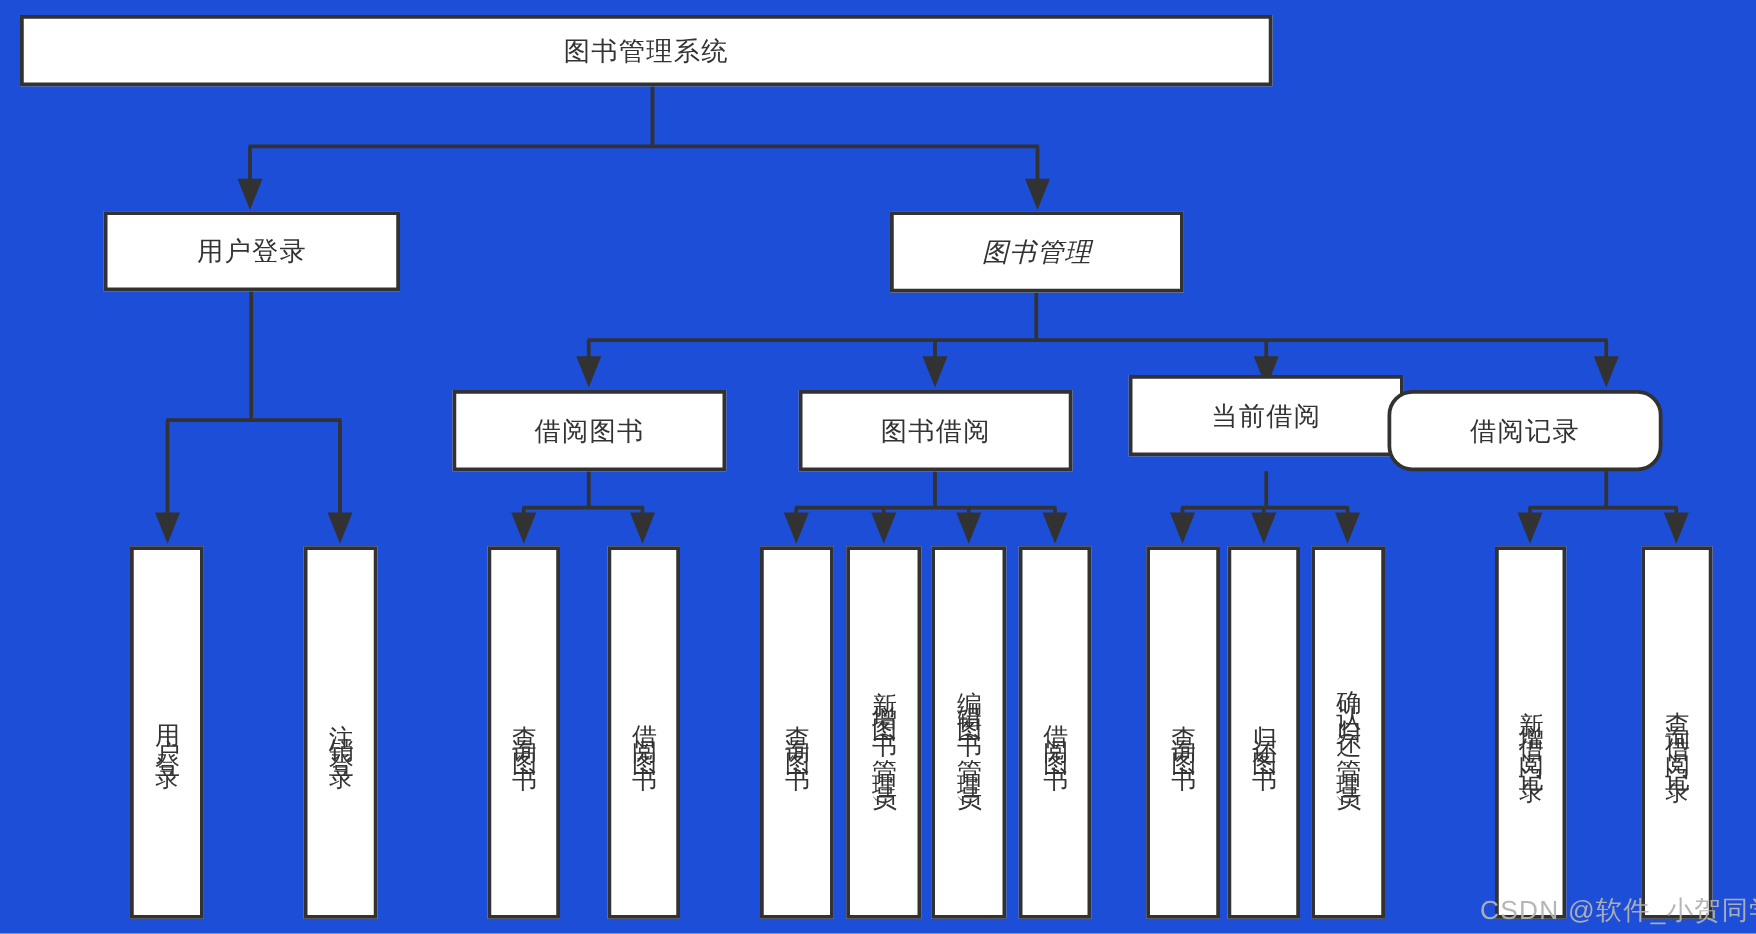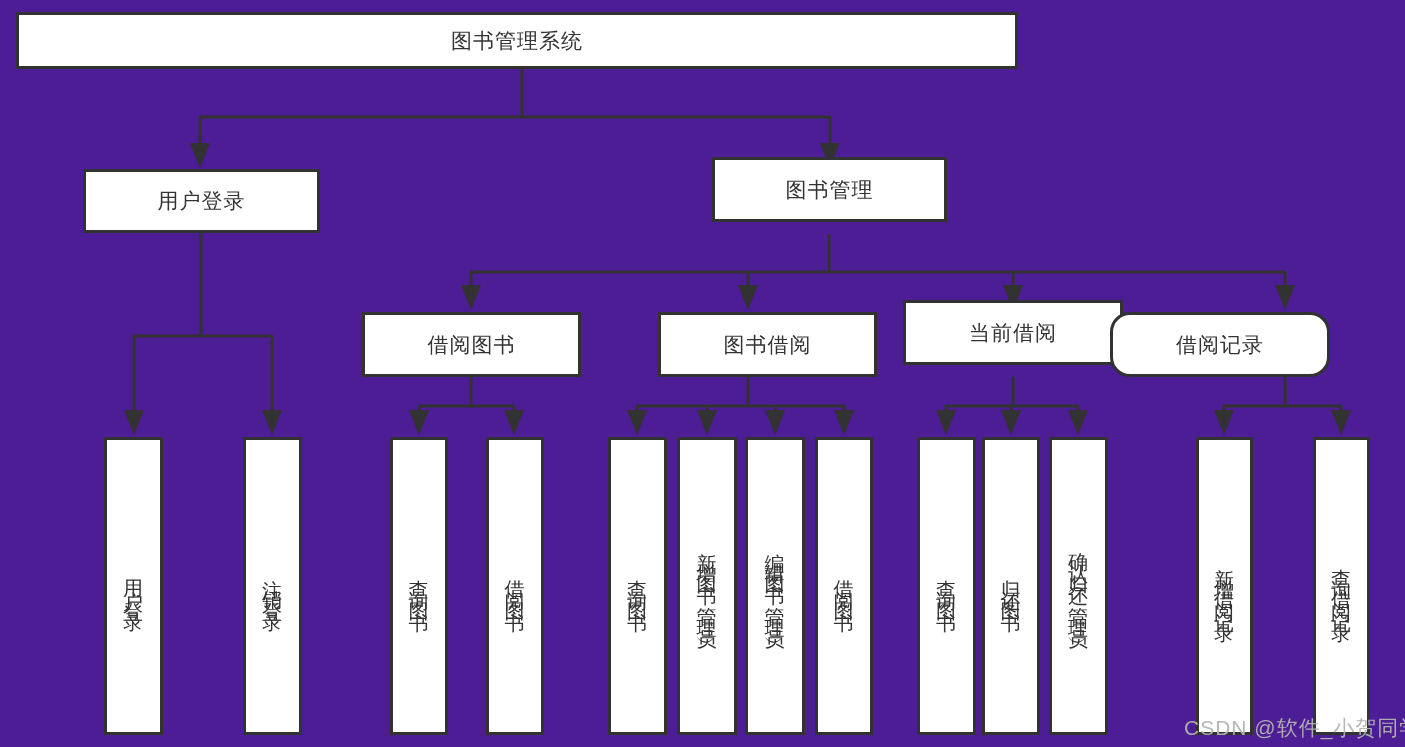--- a/index.html
+++ b/index.html
@@ -1,19 +1,19 @@
 <!DOCTYPE html>
 <html><head>
 <meta charset="utf-8">
 <style>
   html,body{margin:0;padding:0;background:#ffffff;}
   .canvas{
     position:relative;
     width:1405px;height:747px;
-    background:#4c1d95;
+    background:#1d4ed8;
     font-family:"Liberation Sans",sans-serif;
     overflow:hidden;
   }
   svg.wires{position:absolute;left:0;top:0;width:1405px;height:747px;}
   .hbox{
     position:absolute;box-sizing:border-box;
     border:3px solid #323232;background:#ffffff;
     display:flex;align-items:center;justify-content:center;
     font-size:21px;color:#333333;letter-spacing:1px;white-space:nowrap;
   }
@@ -72,24 +72,24 @@
       <polygon points="1001,410 1021,410 1011,435"></polygon>
       <polygon points="1068,410 1088,410 1078,435"></polygon>
       <polygon points="1214,410 1234,410 1224,435"></polygon>
       <polygon points="1331,410 1351,410 1341,435"></polygon>
     </g>
   </svg>
 
   <div class="hbox" style="left:16px;top:12px;width:1002px;height:57px;">图书管理系统</div>
 
   <div class="hbox" style="left:83px;top:169px;width:237px;height:64px;">用户登录</div>
-  <div class="hbox" style="left:712px;top:157px;width:235px;height:65px;">图书管理</div>
+  <div class="hbox" style="left:712px;top:169px;width:235px;height:65px;font-style:italic;">图书管理</div>
 
   <div class="hbox" style="left:362px;top:312px;width:219px;height:65px;">借阅图书</div>
-  <div class="hbox" style="left:639px;top:312px;width:219px;height:65px;margin-left:19px;">图书借阅</div>
+  <div class="hbox" style="left:639px;top:312px;width:219px;height:65px;">图书借阅</div>
   <div class="hbox" style="left:903px;top:300px;width:220px;height:65px;">当前借阅</div>
   <div class="hbox" style="left:1110px;top:312px;width:220px;height:65px;border-radius:20px;">借阅记录</div>
 
   <div class="vbox" style="left:104px;top:437px;width:59px;height:298px;">用户登录</div>
   <div class="vbox" style="left:243px;top:437px;width:59px;height:298px;">注销登录</div>
 
   <div class="vbox" style="left:390px;top:437px;width:58px;height:298px;">查询图书</div>
   <div class="vbox" style="left:486px;top:437px;width:58px;height:298px;">借阅图书</div>
 
   <div class="vbox" style="left:608px;top:437px;width:59px;height:298px;">查询图书</div>

